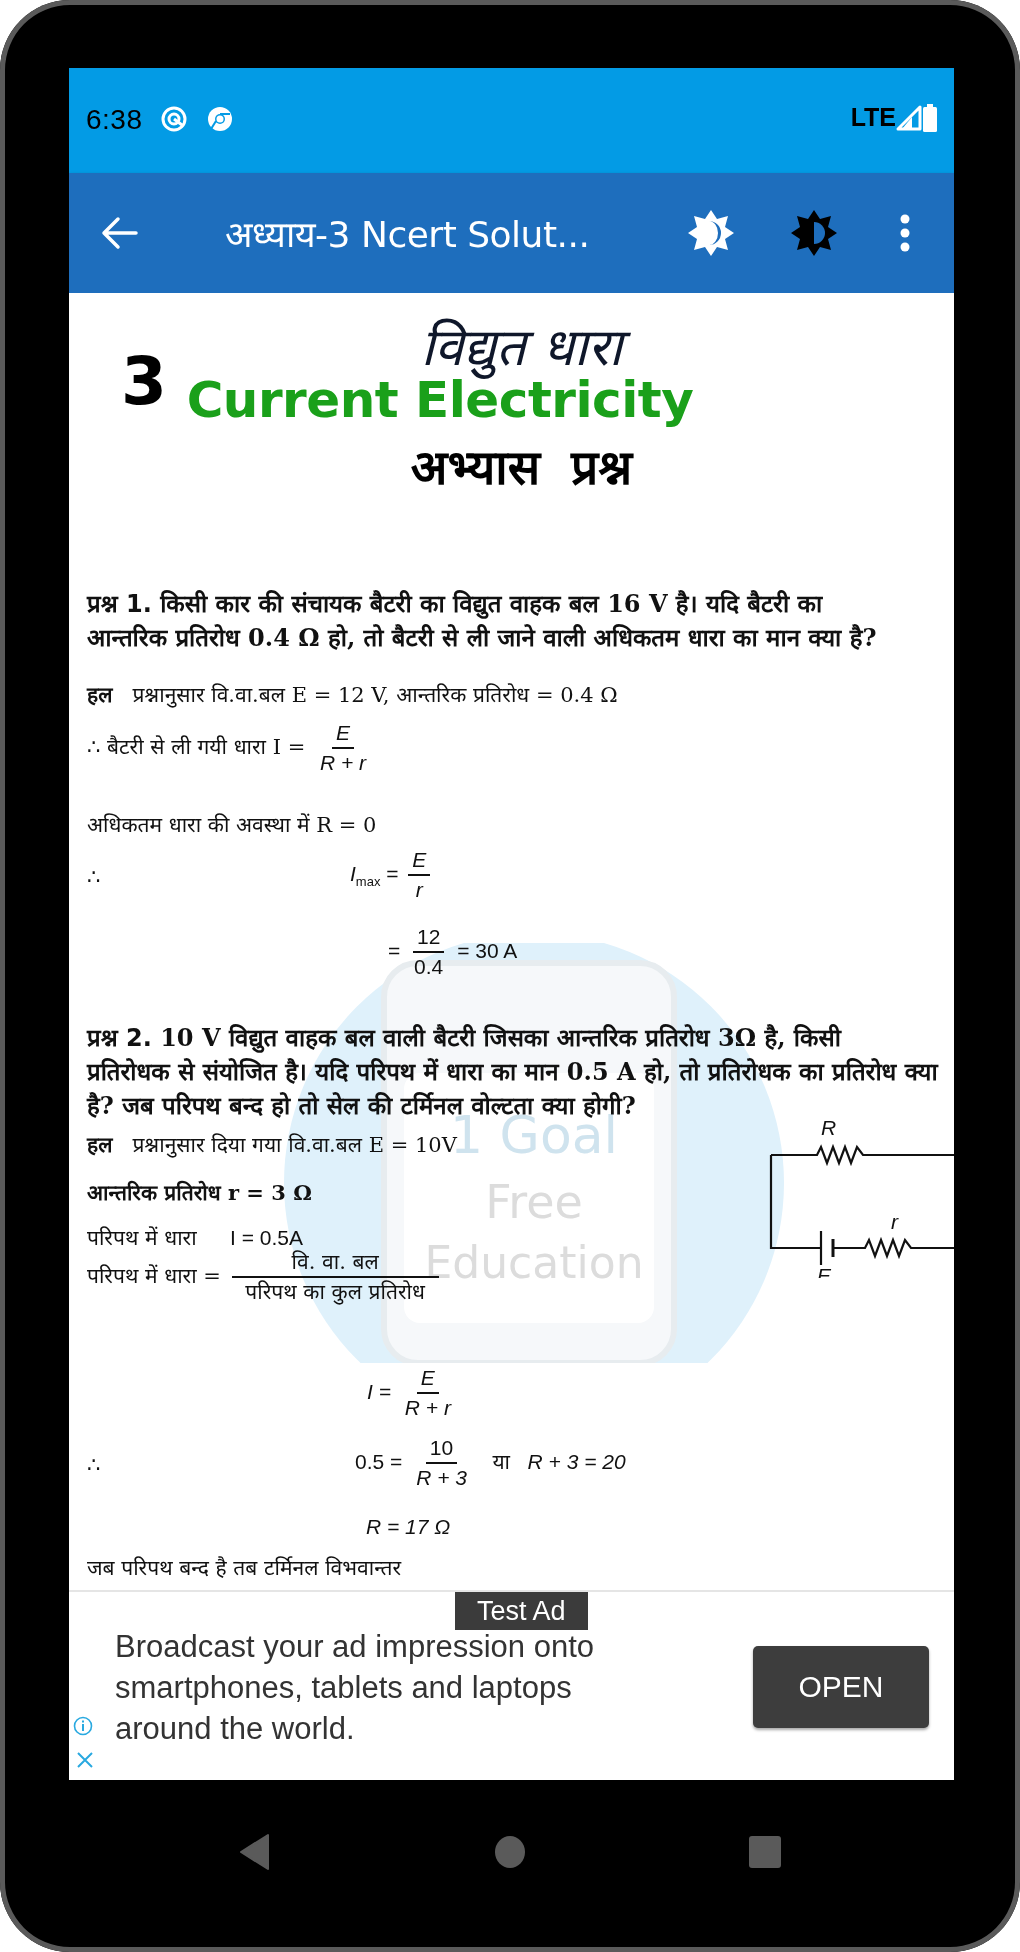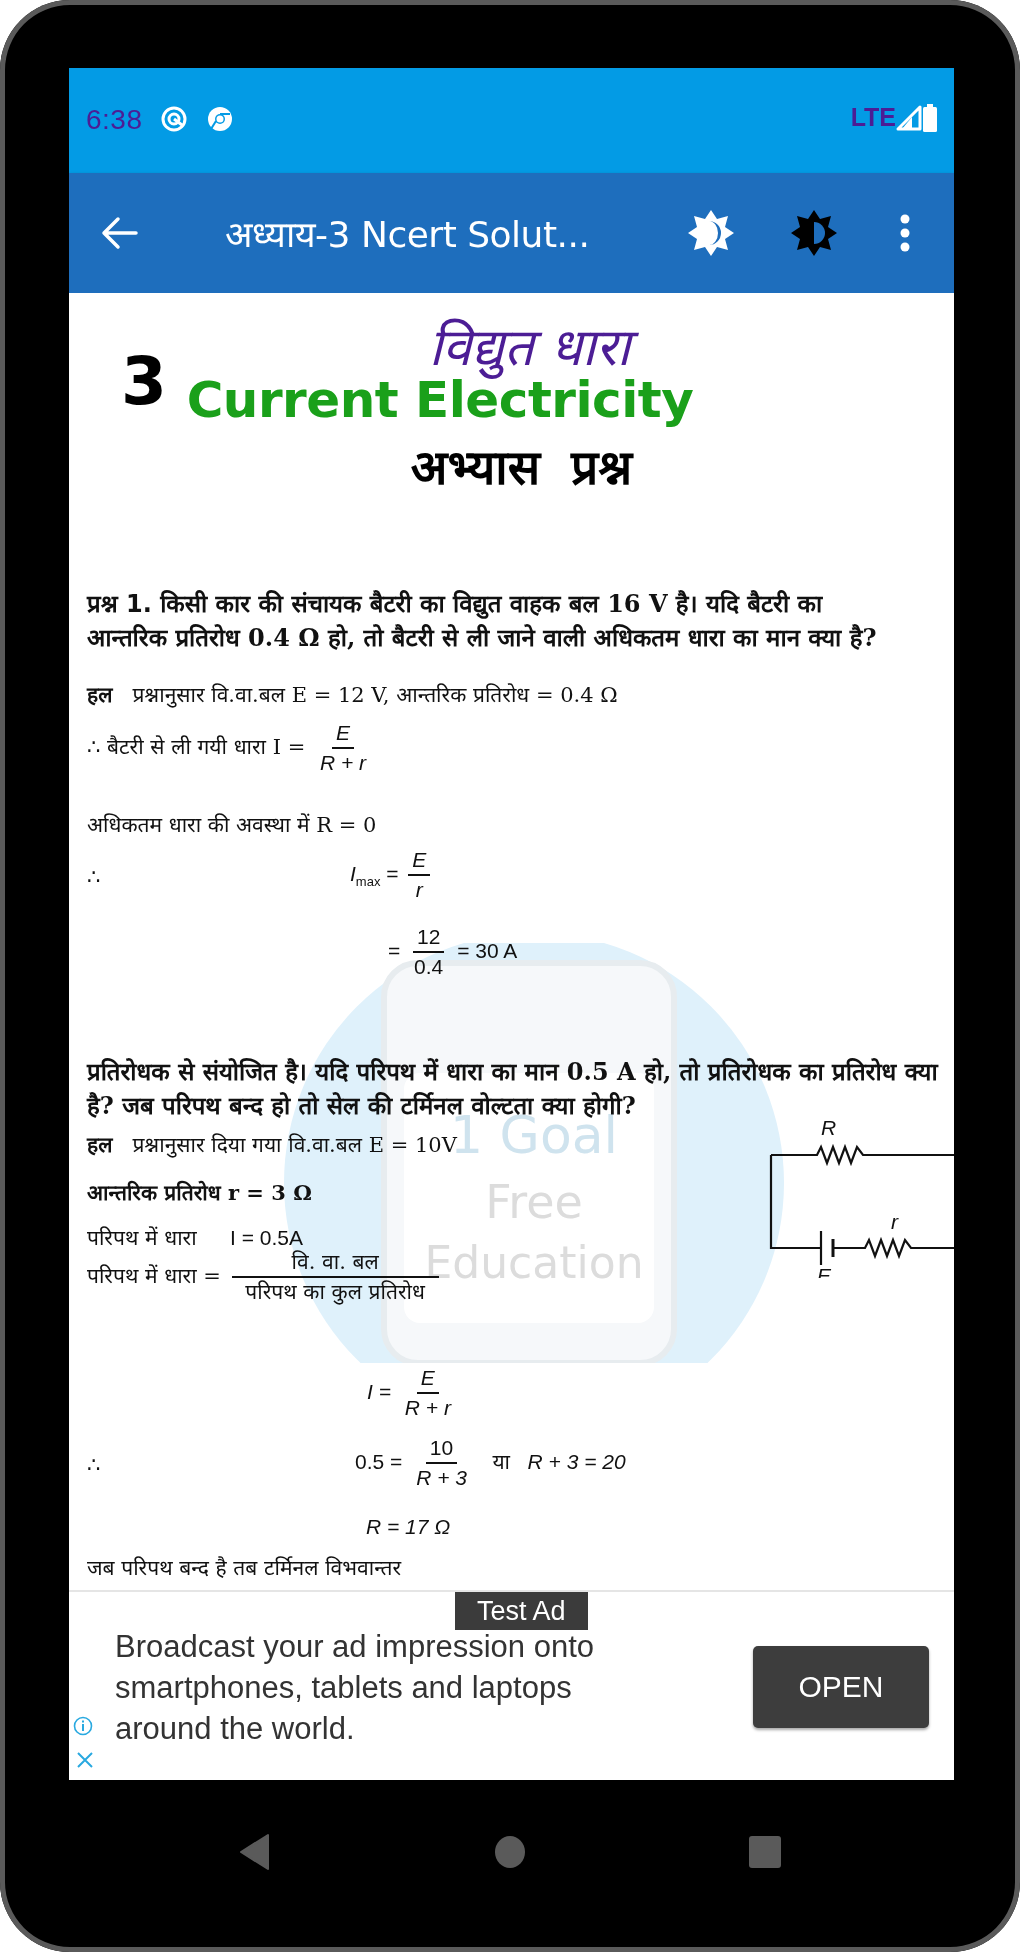--- a/index.html
+++ b/index.html
@@ -1,30 +1,30 @@
 <!DOCTYPE html>
 <html><head>
 <meta charset="utf-8">
 <style>
   html, body { margin:0; padding:0; background:#fff; }
   body { width:1020px; height:1952px; position:relative; overflow:hidden; font-family:"Liberation Sans", "DejaVu Sans", sans-serif; }
   .phone { position:absolute; left:0; top:0; width:1020px; height:1952px; background:#000; border-radius:70px; box-shadow: inset 0 0 0 5px #5a5a5a; }
   .screen { position:absolute; left:69px; top:68px; width:885px; height:1712px; background:#fff; overflow:hidden; }
-  .status-bar { position:absolute; left:0; top:0; width:885px; height:105px; background:#039be5; color:#4c1d95; }
+  .status-bar { position:absolute; left:0; top:0; width:885px; height:105px; background:#039be5; color:#000000; }
   .status-time { position:absolute; left:17px; top:36px; font-size:28px; letter-spacing:0.5px; }
   .status-icon { position:absolute; top:37px; width:28px; height:28px; }
   .status-right { position:absolute; right:16px; top:35px; display:flex; align-items:center; gap:0; font-size:25px; font-weight:bold; }
   .app-bar { position:absolute; left:0; top:105px; width:885px; height:120px; background:#1e6ebd; color:#fff; box-shadow:0 2px 4px rgba(0,0,0,0.3);text-align:right; }
   .back-btn { position:absolute; left:20px; top:30px; width:60px; height:60px; display:flex; align-items:center; justify-content:center; }
   .app-title { position:absolute; left:156px; top:36px; font-size:36px; white-space:nowrap; font-family:"DejaVu Sans", sans-serif; letter-spacing:-0.5px; }
   .ab-icon { position:absolute; top:30px; width:60px; height:60px; display:flex; align-items:center; justify-content:center; }
   .content { position:absolute; left:0; top:225px; width:885px; height:1297px; overflow:hidden; background:#fff; }
   .watermark { position:absolute; left:200px; top:650px; width:520px; height:420px; pointer-events:none; }
   .chapter-num { position:absolute; left:52px; top:50px; font-size:66px; font-weight:bold; color:#000; font-family:"DejaVu Sans", sans-serif; }
-  .title-hi { position:absolute; left:8px; width:885px; top:16px; text-align:center; font-size:52px; color:#4c1d95; font-style:italic; font-family:"DejaVu Sans", sans-serif; padding-left:20px; box-sizing:border-box; }
+  .title-hi { position:absolute; left:0; width:885px; top:16px; text-align:center; font-size:52px; color:#0f172a; font-style:italic; font-family:"DejaVu Sans", sans-serif; padding-left:20px; box-sizing:border-box; }
   .title-en { position:absolute; left:0; width:722px; top:78px; text-align:center; font-size:50px; color:#1aa01a; font-weight:bold; font-family:"DejaVu Sans", sans-serif; padding-left:20px; box-sizing:border-box; letter-spacing:-0.5px; }
   .title-ex { position:absolute; left:0; width:885px; top:140px; text-align:center; font-size:48px; color:#000; font-weight:bold; font-family:"DejaVu Sans", sans-serif; padding-left:20px; box-sizing:border-box; word-spacing:14px; }
   .txt { position:absolute; font-family:"DejaVu Serif", serif; color:#111; font-size:23px; white-space:nowrap; }
   .q { font-weight:bold; font-size:24px; }
   .q b { font-family:"DejaVu Sans", sans-serif; font-size:24px; }
   .sans { font-family:"Liberation Sans", sans-serif; }
   .it { font-style:italic; }
   .frac { display:inline-flex; flex-direction:column; align-items:center; vertical-align:middle; line-height:1.15; margin:0 4px; }
   .frac .num { padding:0 4px 2px 4px; border-bottom:2px solid #111; }
   .frac .den { padding:2px 4px 0 4px; }
@@ -147,20 +147,24 @@
 
       <div class="txt sans" style="left:319px; top:632px; font-size:21px;">
         <span>=</span>
         <span class="frac">
           <span class="num">12</span>
           <span class="den">0.4</span>
         </span>
         <span>= 30 A</span>
       </div>
 
+      <div class="txt q" style="left:18px; top:727px;">
+        <b>प्रश्न 2.</b>
+        <span>10 V विद्युत वाहक बल वाली बैटरी जिसका आन्तरिक प्रतिरोध 3Ω है, किसी</span>
+      </div>
       <div class="txt q" style="left:18px; top:761px;">प्रतिरोधक से संयोजित है। यदि परिपथ में धारा का मान 0.5 A हो, तो प्रतिरोधक का प्रतिरोध क्या</div>
       <div class="txt q" style="left:18px; top:795px;">है? जब परिपथ बन्द हो तो सेल की टर्मिनल वोल्टता क्या होगी?</div>
 
       <div class="txt" style="left:18px; top:837px; font-size:21px;">
         <b>हल</b>&nbsp;&nbsp;
         <span>प्रश्नानुसार दिया गया वि.वा.बल E = 10V</span>
       </div>
       <div class="txt" style="left:18px; top:885px; font-size:21px;font-weight:bold;">आन्तरिक प्रतिरोध r = 3 Ω</div>
       <div class="txt" style="left:18px; top:930px; font-size:21px;">
         <span>परिपथ में धारा</span>&nbsp;&nbsp;&nbsp;&nbsp;

